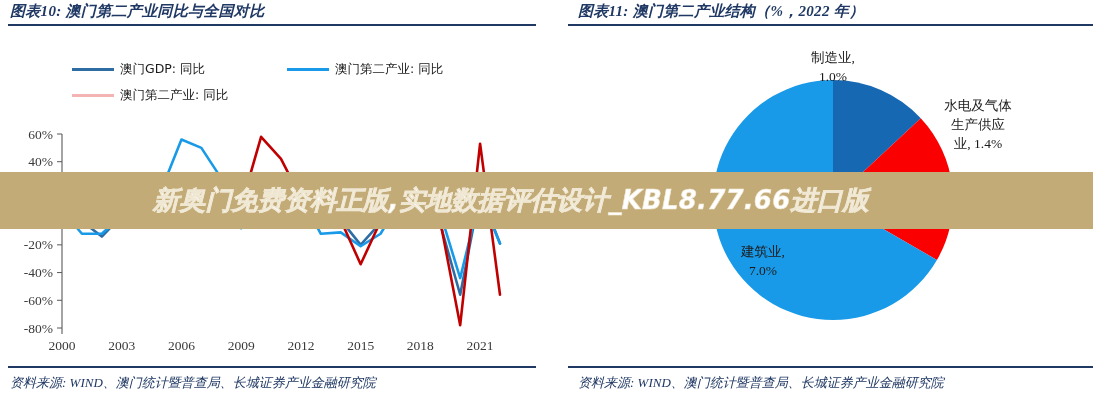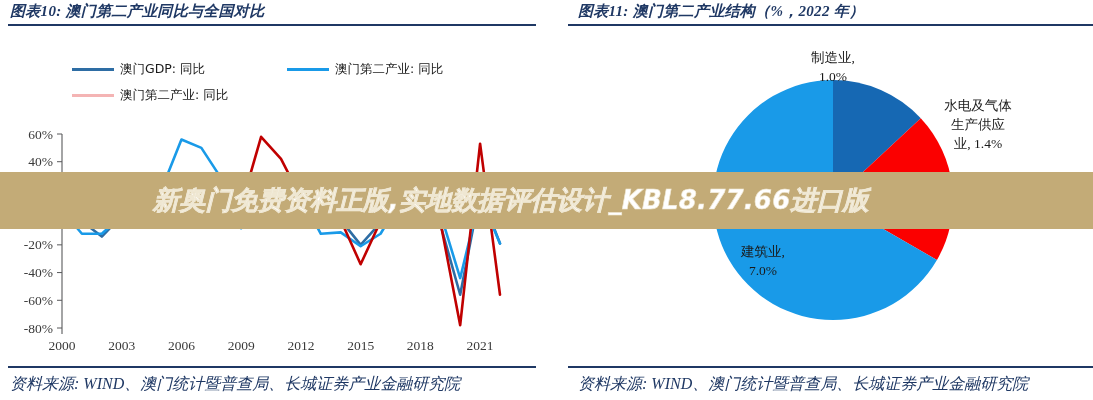--- a/index.html
+++ b/index.html
@@ -15,21 +15,21 @@
     letter-spacing:.3px;white-space:nowrap;}
   #panel-right .fig-title{left:20px;}
   .title-rule{position:absolute;top:24px;left:8px;width:528px;height:2px;
     background:#1f3864;}
   #panel-right .title-rule{left:10px;}
 
   .foot-rule{position:absolute;top:366px;left:8px;width:528px;height:1.6px;
     background:#1f3864;}
   #panel-right .foot-rule{left:10px;}
   .fig-source{position:absolute;top:374px;left:10px;width:520px;
-    font-style:italic;font-size:16px;color:#1f3864;white-space:nowrap;}
+    font-style:italic;font-size:13px;color:#1f3864;white-space:nowrap;}
   #panel-right .fig-source{left:20px;}
 
   
   .legend{position:absolute;left:72px;top:48px;width:420px;
     display:grid;grid-template-columns:215px 205px;row-gap:9px;margin-top:13px;}
   .leg-item{display:flex;align-items:center;white-space:nowrap;}
   .leg-swatch{display:inline-block;width:42px;height:3px;margin-right:6px;
     flex:0 0 auto;}
   .leg-text{font-family:"DejaVu Sans","Liberation Sans",sans-serif;
     font-size:12.5px;color:#1a1a1a;}

